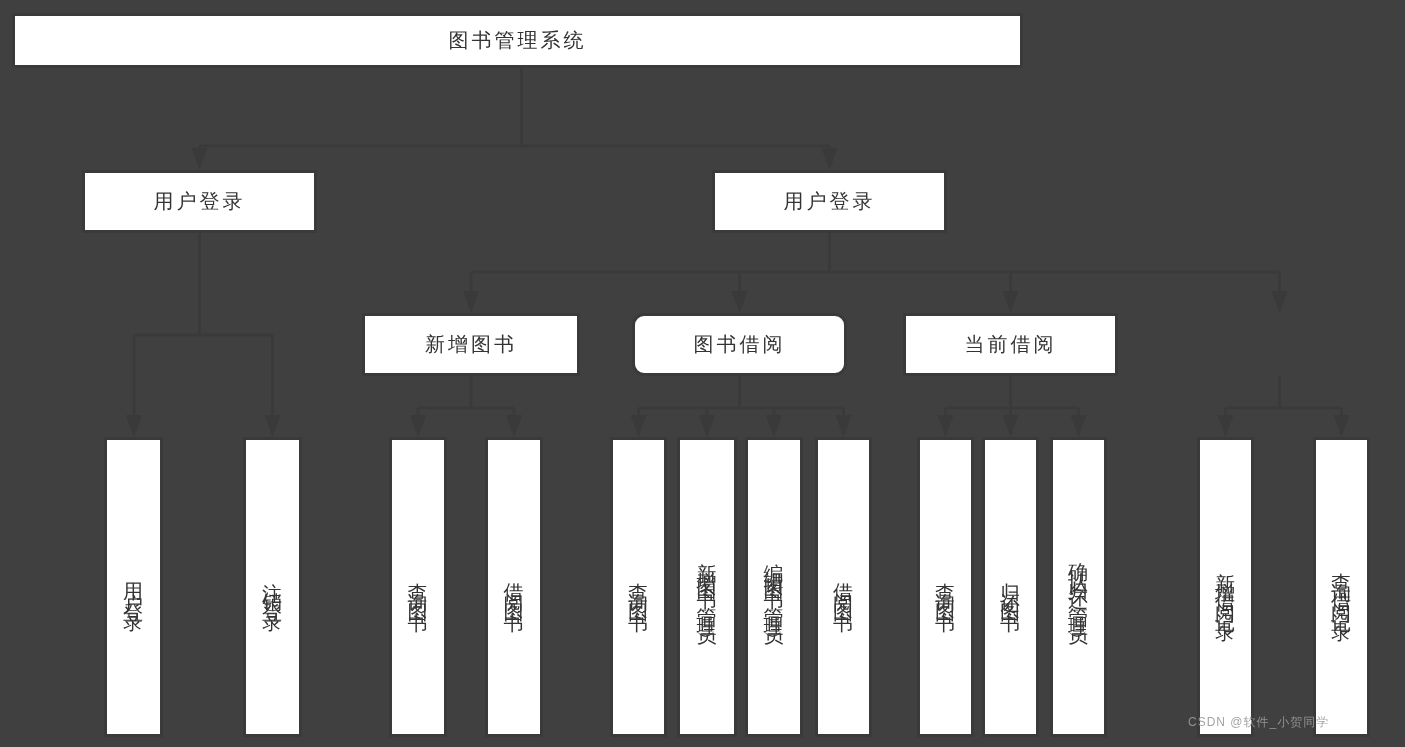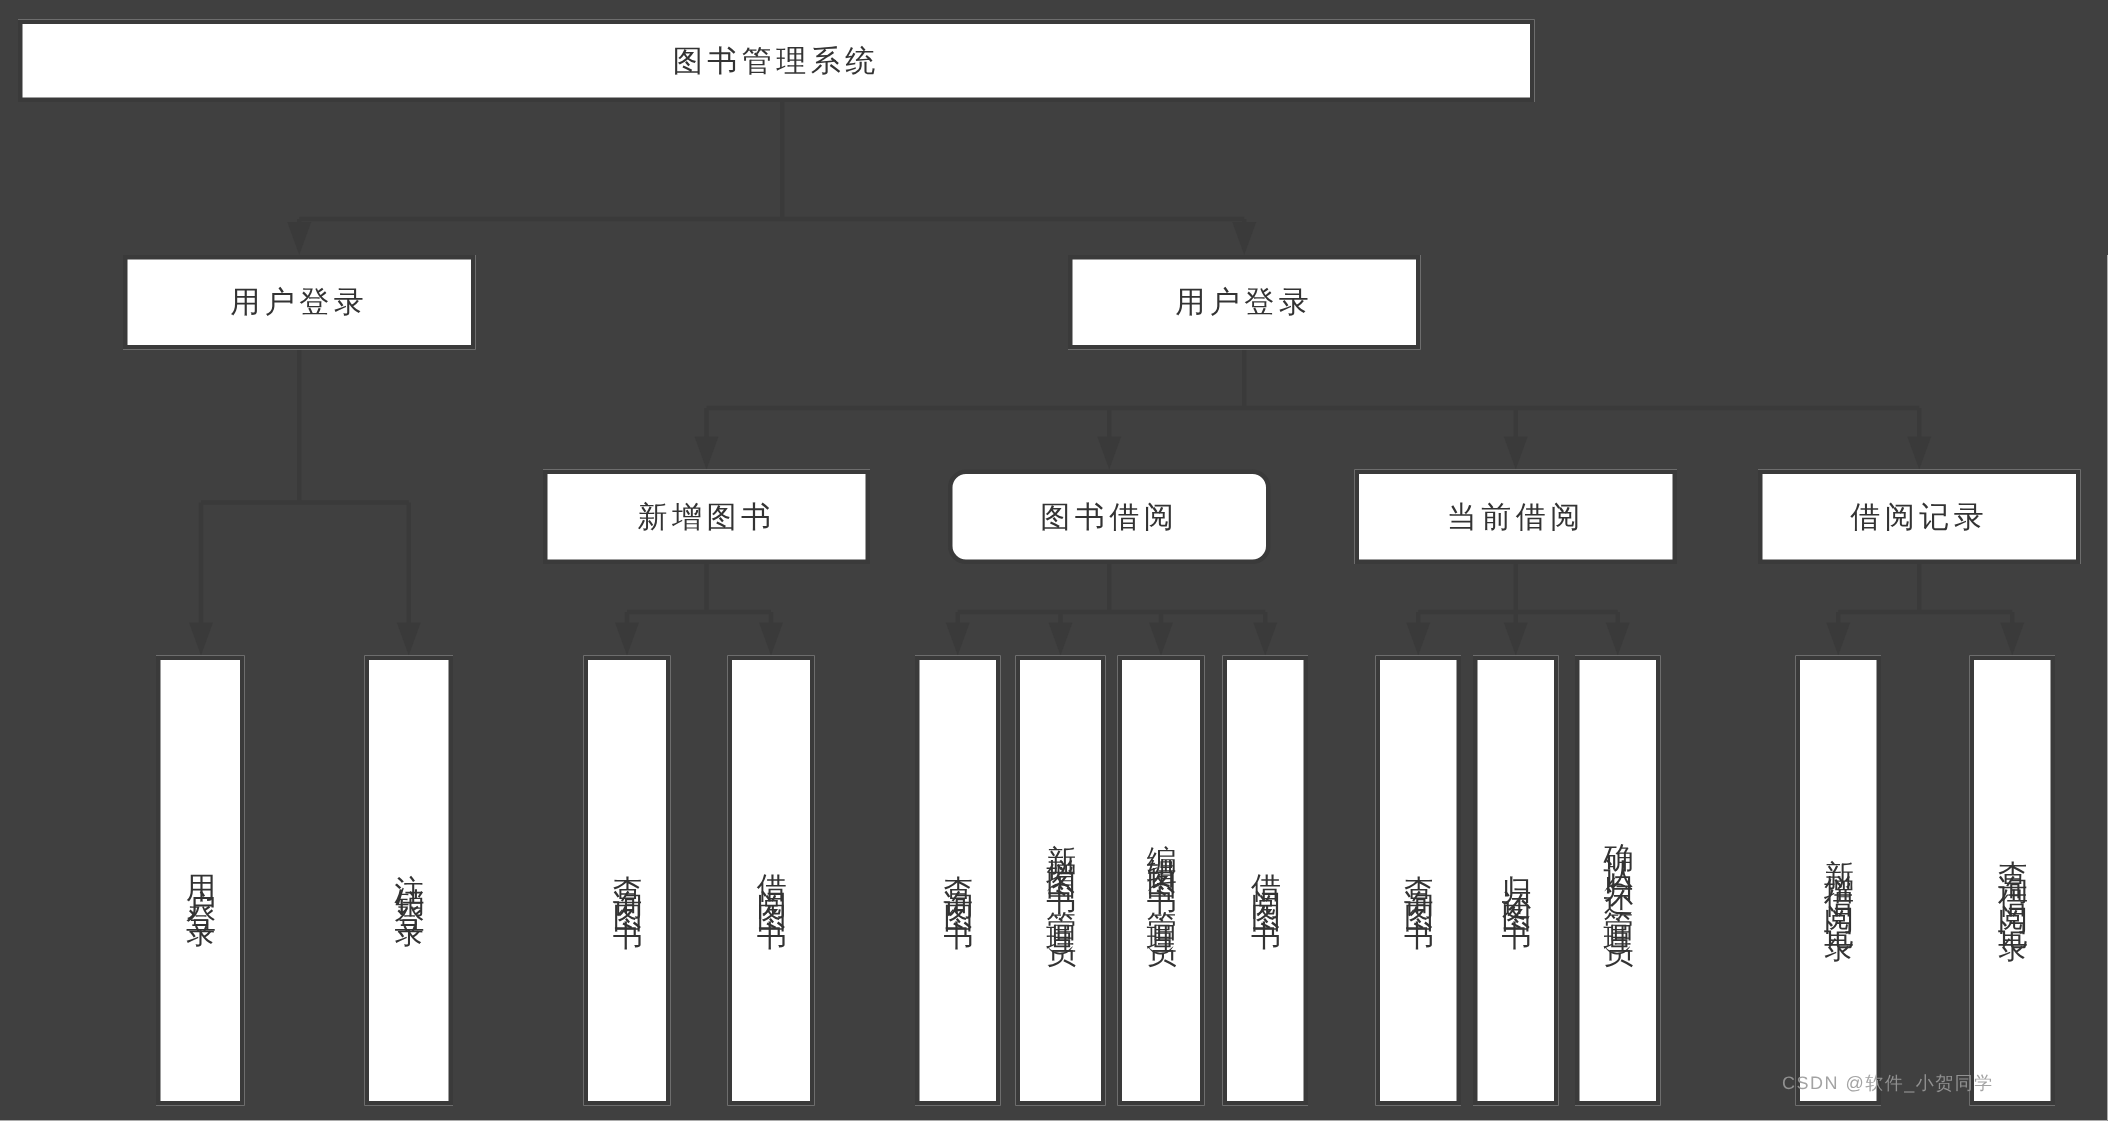--- a/index.html
+++ b/index.html
@@ -126,21 +126,20 @@
   </svg>
 
   <div class="box root">图书管理系统</div>
 
   <div class="box l2a">用户登录</div>
   <div class="box l2b">用户登录</div>
 
   <div class="box l3 l3a">新增图书</div>
   <div class="box l3 l3b">图书借阅</div>
   <div class="box l3 l3c">当前借阅</div>
-  <div class="box l3 l3d">借阅记录</div>
 
   <div class="vbox v1">用户登录</div>
   <div class="vbox v2">注销登录</div>
   <div class="vbox v3">查询图书</div>
   <div class="vbox v4">借阅图书</div>
   <div class="vbox v5">查询图书</div>
   <div class="vbox v6 long">新增图书（管理员）</div>
   <div class="vbox v7 long">编辑图书（管理员）</div>
   <div class="vbox v8">借阅图书</div>
   <div class="vbox v9">查询图书</div>

